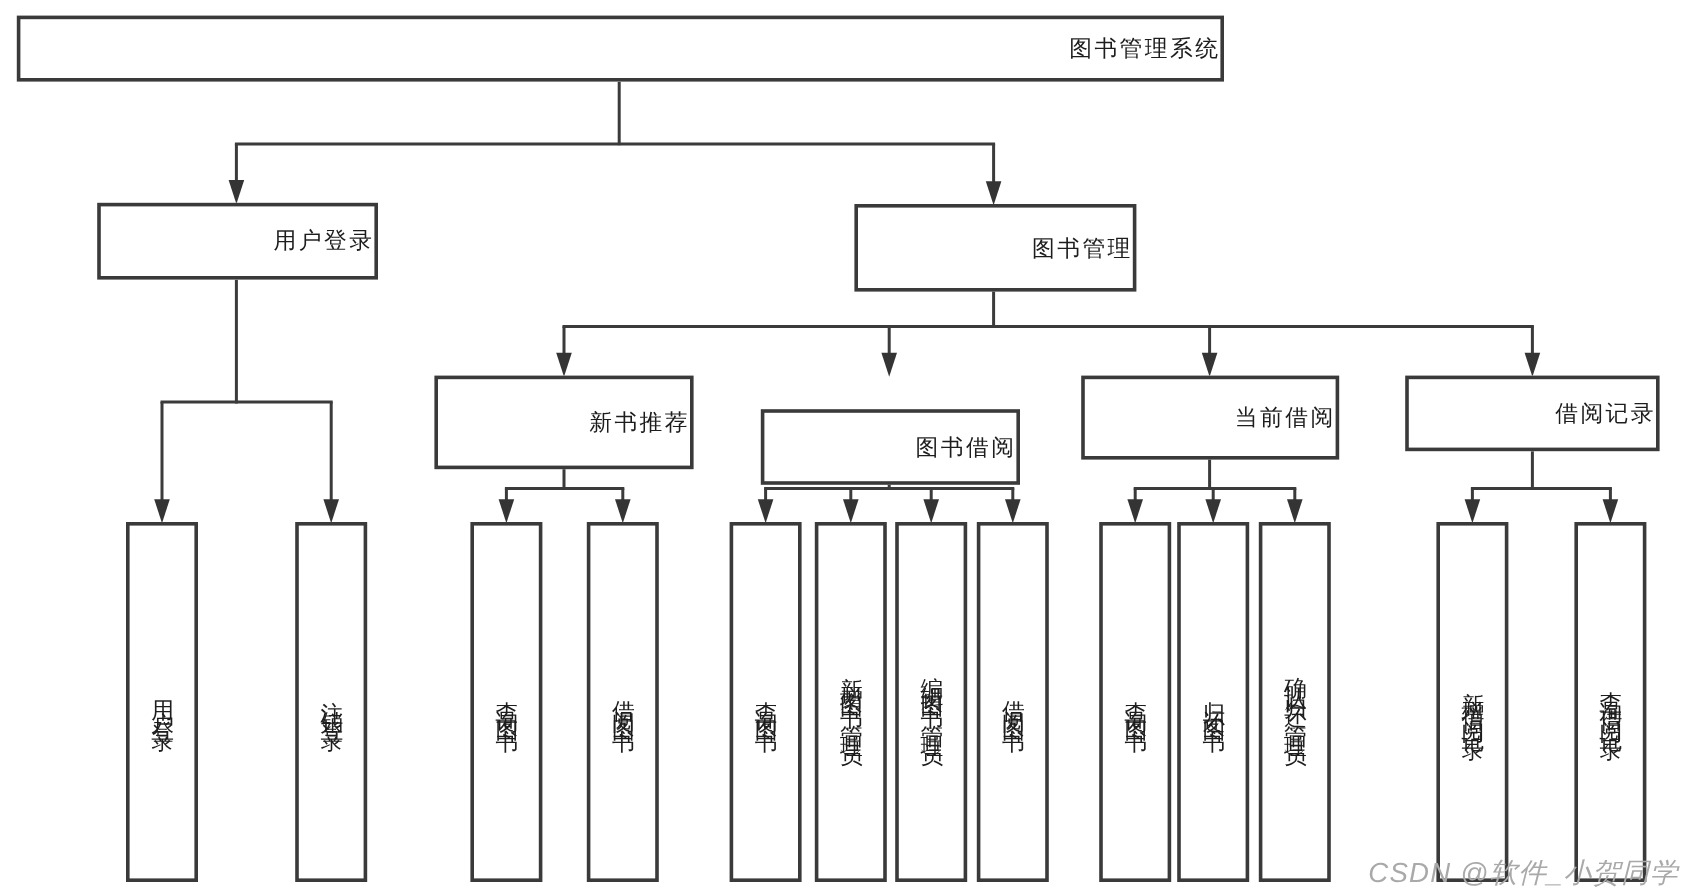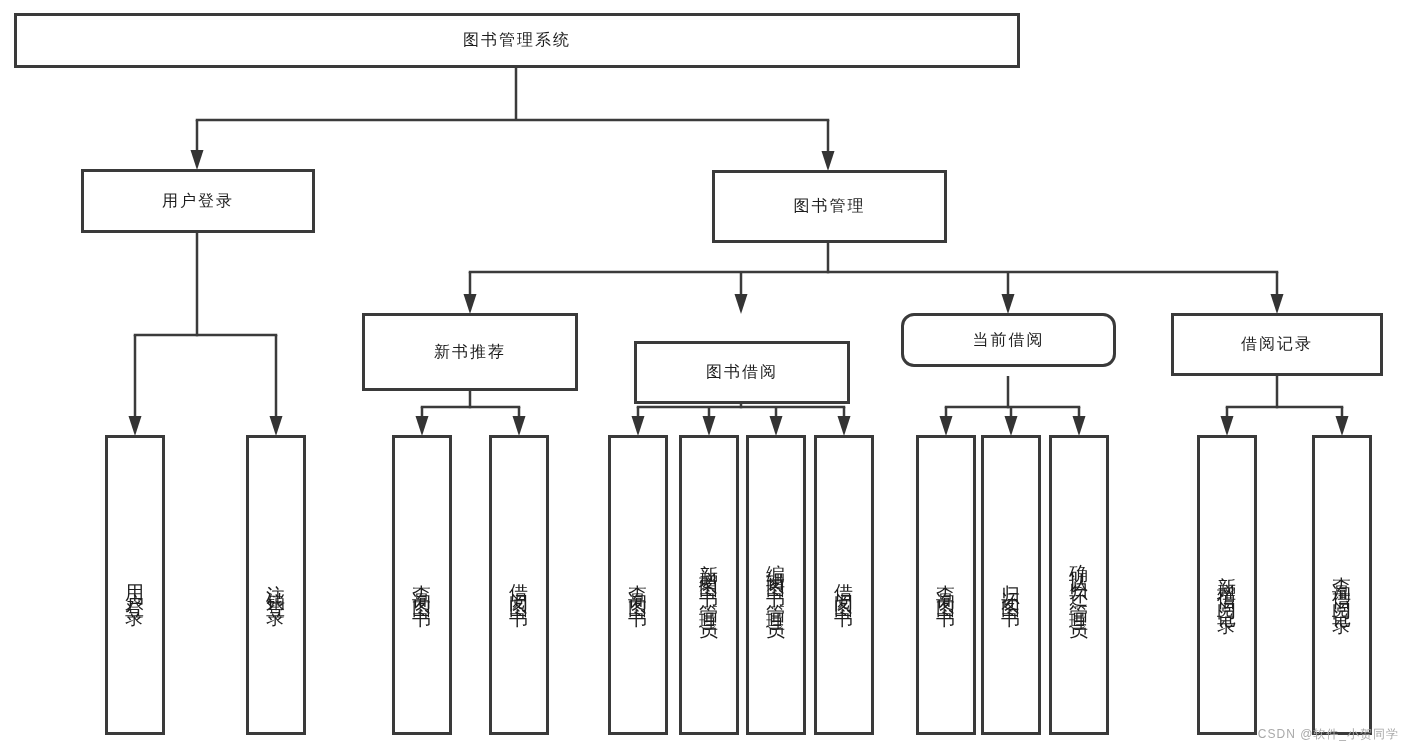--- a/index.html
+++ b/index.html
@@ -31,22 +31,22 @@
     fill: #343434;
     stroke: none;
   }
   .hbox {
     position: absolute;
     box-sizing: border-box;
     border: 3px solid #3a3a3a;
     background: #ffffff;
     display: flex;
     align-items: center;
-    justify-content: center;
-    font-size: 16px;
+    justify-content: flex-end;
+    font-size: 19px;
     letter-spacing: 2px;
     white-space: nowrap;
   }
   .vbox {
     position: absolute;
     box-sizing: border-box;
     width: 60px;
     height: 300px;
     top: 435px;
     border: 3px solid #3a3a3a;
@@ -60,25 +60,26 @@
     text-orientation: mixed;
     font-size: 19px;
     line-height: 1;
     letter-spacing: 8px;
     color: #1d1d1d;
   }
   .watermark {
     position: absolute;
     right: 6px;
     bottom: 4px;
-    font-size: 12px;
+    font-size: 23px;
     letter-spacing: 1px;
     color: #a9a9a9;
     white-space: nowrap;
     z-index: 5;
+    font-style: italic;
   }
 </style>
 </head>
 <body>
 
 <div class="canvas">
 
   <svg class="wires" viewBox="0 0 1405 747">
 
     <line x1="516" y1="68" x2="516" y2="121"></line>
@@ -152,21 +153,21 @@
   <div class="hbox" style="left:712px; top:170px; width:235px; height:73px;">
     <span>图书管理</span>
   </div>
 
   <div class="hbox" style="left:362px; top:313px; width:216px; height:78px;">
     <span>新书推荐</span>
   </div>
   <div class="hbox" style="left:634px; top:313px; width:216px; height:63px;margin-top:28px;">
     <span>图书借阅</span>
   </div>
-  <div class="hbox" style="left:901px; top:313px; width:215px; height:54px;border-radius:13px;">
+  <div class="hbox" style="left:901px; top:313px; width:215px; height:70px;">
     <span>当前借阅</span>
   </div>
   <div class="hbox" style="left:1171px; top:313px; width:212px; height:63px;">
     <span>借阅记录</span>
   </div>
 
   <div class="vbox" style="left:105px;">
     <span class="vtext">用户登录</span>
   </div>
   <div class="vbox" style="left:246px;">

